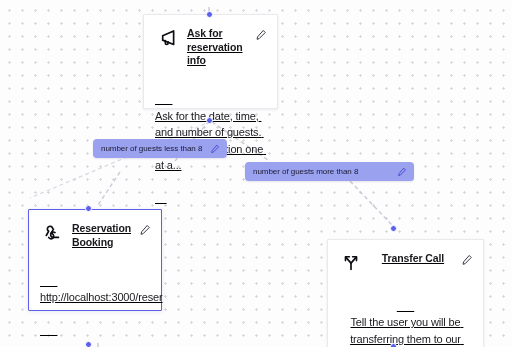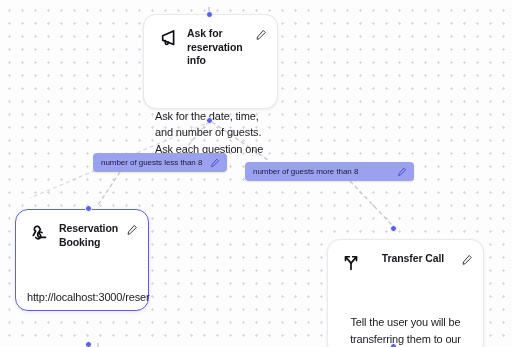--- a/index.html
+++ b/index.html
@@ -24,23 +24,24 @@
     width: 512px;
     height: 347px;
     pointer-events: none;
   }
 
   
   .node {
     position: absolute;
     background: #ffffff;
     border: 1px solid #e9e9ee;
-    border-radius: 13px;
+    border-radius: 1px;
     box-sizing: border-box;
     box-shadow: 0 1px 3px rgba(20,20,40,0.07), 0 0 1px rgba(20,20,40,0.04);
+    text-decoration: underline;
   }
   .node.selected {
     border: 1.6px solid #5b60ec;
     box-shadow: 0 1px 4px rgba(60,60,160,0.10);
   }
   .node-head {
     display: flex;
     align-items: flex-start;
     padding: 10px 9px 4px 11px;
   }
@@ -159,39 +160,39 @@
         </svg>
       </span>
     </div>
     <div class="node-body">
       <div class="para">Ask for the date, time, and number of guests. Ask each question one at a...</div>
     </div>
   </div>
   <div class="handle" style="left:206px; top:11px;"></div>
   <div class="handle" style="left:206px; top:117px;"></div>
 
-  <div class="edge-label" style="left:93px; top:153px;">
+  <div class="edge-label" style="left:93px; top:139px;">
     <span class="txt">number of guests less than 8</span>
     <span class="pencil">
       <svg width="10" height="10" viewBox="0 0 24 24" fill="none" stroke="#4a4ad0" stroke-width="2.4" stroke-linecap="round" stroke-linejoin="round">
         <path d="M17 3.5 L20.5 7 L8 19.5 L4 20.5 L5 16.5 Z"></path>
       </svg>
     </span>
   </div>
 
   <div class="edge-label" style="left:245px; top:162px;gap:31px;">
     <span class="txt">number of guests more than 8</span>
     <span class="pencil">
       <svg width="10" height="10" viewBox="0 0 24 24" fill="none" stroke="#4a4ad0" stroke-width="2.4" stroke-linecap="round" stroke-linejoin="round">
         <path d="M17 3.5 L20.5 7 L8 19.5 L4 20.5 L5 16.5 Z"></path>
       </svg>
     </span>
   </div>
 
-  <div class="node selected" style="left:15px; top:209px; width:134px; height:102px;">
+  <div class="node selected" style="left:28px; top:209px; width:134px; height:102px;">
     <div class="node-head">
       <span class="node-icon">
         <svg width="21" height="21" viewBox="0 0 24 24" fill="none" stroke="#0d0d12" stroke-width="1.9" stroke-linecap="round" stroke-linejoin="round">
           <path d="M12.2 7.1 A3.1 3.1 0 1 0 7.6 10.6 L4.9 15.4"></path>
           <path d="M14.9 12.1 A3.1 3.1 0 1 0 13.2 17.6 L18.8 17.6"></path>
           <path d="M7.6 17.6 A3.1 3.1 0 1 0 10.4 13.0 L13.1 8.2"></path>
         </svg>
       </span>
       <span class="node-title">Reservation Booking</span>
       <span class="edit-icon">

